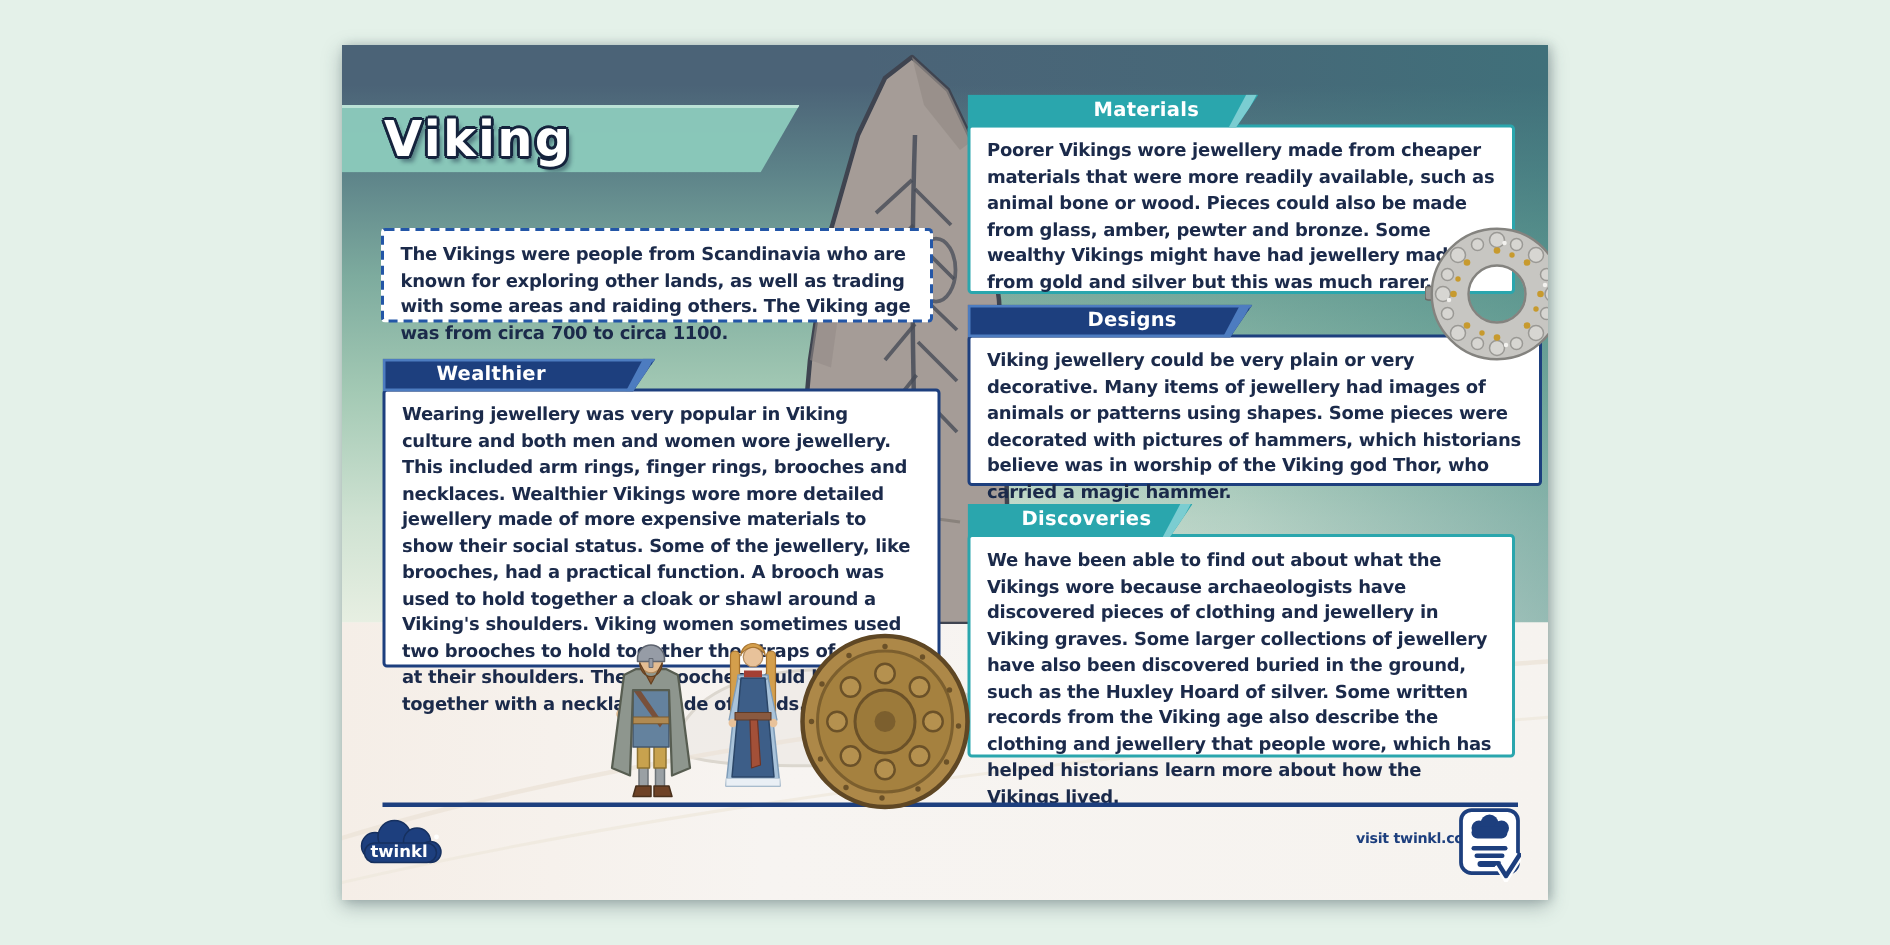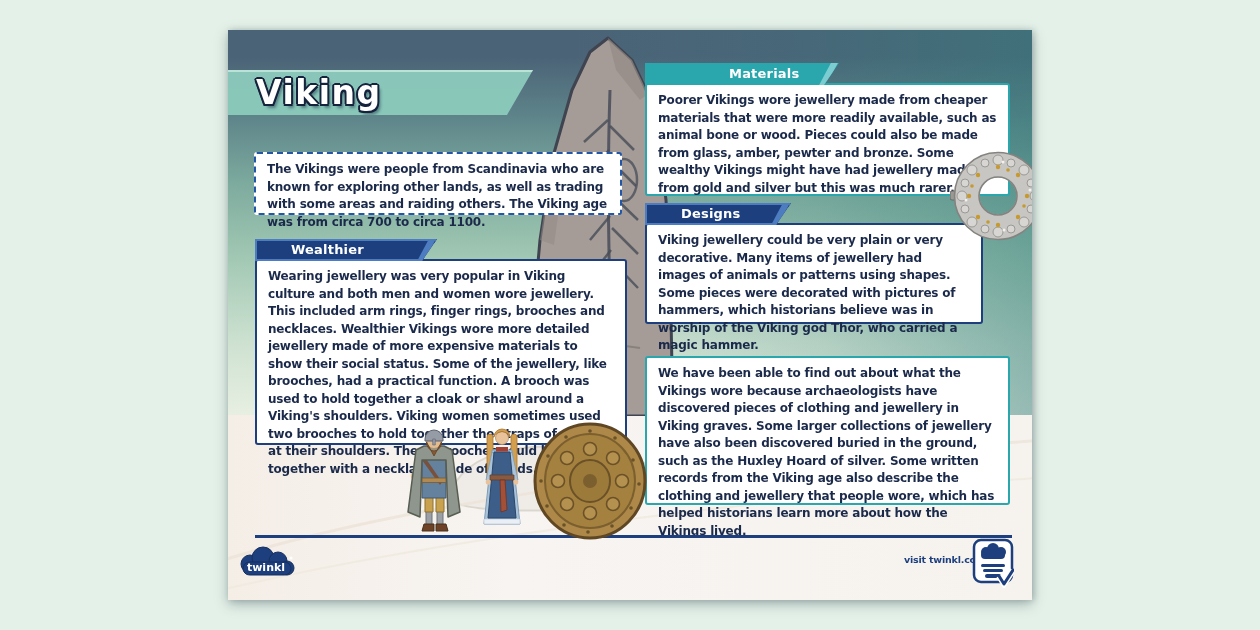--- a/index.html
+++ b/index.html
@@ -83,27 +83,30 @@
       <span>Wearing jewellery was very popular in Viking culture and both men and women wore jewellery. This included arm rings, finger rings, brooches and necklaces. Wealthier Vikings wore more detailed jewellery made of more expensive materials to show their social status. Some of the jewellery, like brooches, had a practical function. A brooch was used to hold together a cloak or shawl around a Viking's shoulders. Viking women sometimes used two brooches to hold together the straps of a dress at their shoulders. These brooches could be joined together with a necklace made of beads.</span>
     </div>
 
     <div class="banner teal" style="left:417px;top:33px;width:146px;padding-left:48px;">
       <span class="banner-label">Materials</span>
     </div>
     <div class="panel teal-border" style="left:417px;top:53px;width:365px;height:113px;">
       <span>Poorer Vikings wore jewellery made from cheaper materials that were more readily available, such as animal bone or wood. Pieces could also be made from glass, amber, pewter and bronze. Some wealthy Vikings might have had jewellery made from gold and silver but this was much rarer.</span>
     </div>
 
-    <div class="banner navy" style="left:417px;top:173px;width:146px;">
+    <div class="banner navy" style="left:417px;top:173px;width:146px;padding-left:44px;">
       <span class="banner-label">Designs</span>
     </div>
-    <div class="panel navy-border" style="left:417px;top:193px;width:338px;height:101px;">
+    <div class="panel navy-border" style="left:417px;top:193px;width:383px;height:101px;">
       <span>Viking jewellery could be very plain or very decorative. Many items of jewellery had images of animals or patterns using shapes. Some pieces were decorated with pictures of hammers, which historians believe was in worship of the Viking god Thor, who carried a magic hammer.</span>
     </div>
 
+    <div class="banner teal" style="left:417px;top:306px;width:150px;">
+      <span class="banner-label">Discoveries</span>
+    </div>
     <div class="panel teal-border" style="left:417px;top:326px;width:365px;height:149px;">
       <span>We have been able to find out about what the Vikings wore because archaeologists have discovered pieces of clothing and jewellery in Viking graves. Some larger collections of jewellery have also been discovered buried in the ground, such as the Huxley Hoard of silver. Some written records from the Viking age also describe the clothing and jewellery that people wore, which has helped historians learn more about how the Vikings lived.</span>
     </div>
 
     <div class="art-front" style="left:722px;top:118px;width:96px;height:96px;">
       <svg width="96" height="96" viewBox="0 0 96 96">
         <rect x="0" y="43" width="12" height="9" rx="2" fill="#9a9995" stroke="#6b6a66" stroke-width="1"></rect>
         <circle cx="48" cy="48" r="31" stroke="#c7c6c2" stroke-width="25" fill="none"></circle>
         <circle cx="48" cy="48" r="43.5" stroke="#84837f" stroke-width="1.6" fill="none"></circle>
         <circle cx="48" cy="48" r="19" stroke="#84837f" stroke-width="1.6" fill="none"></circle>

